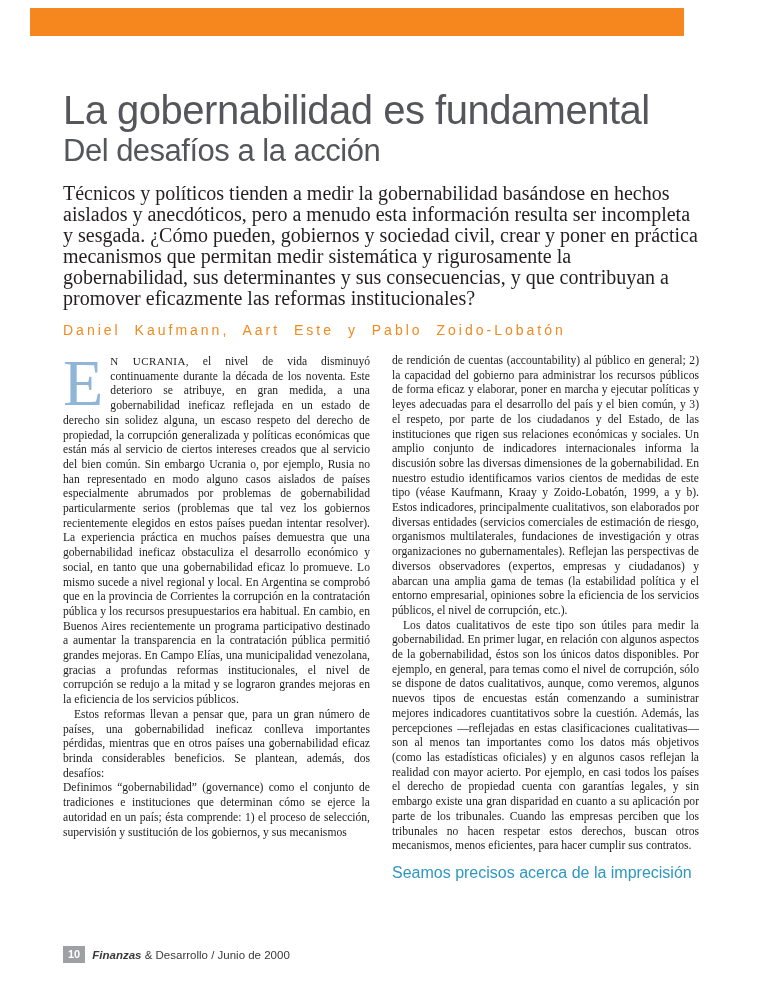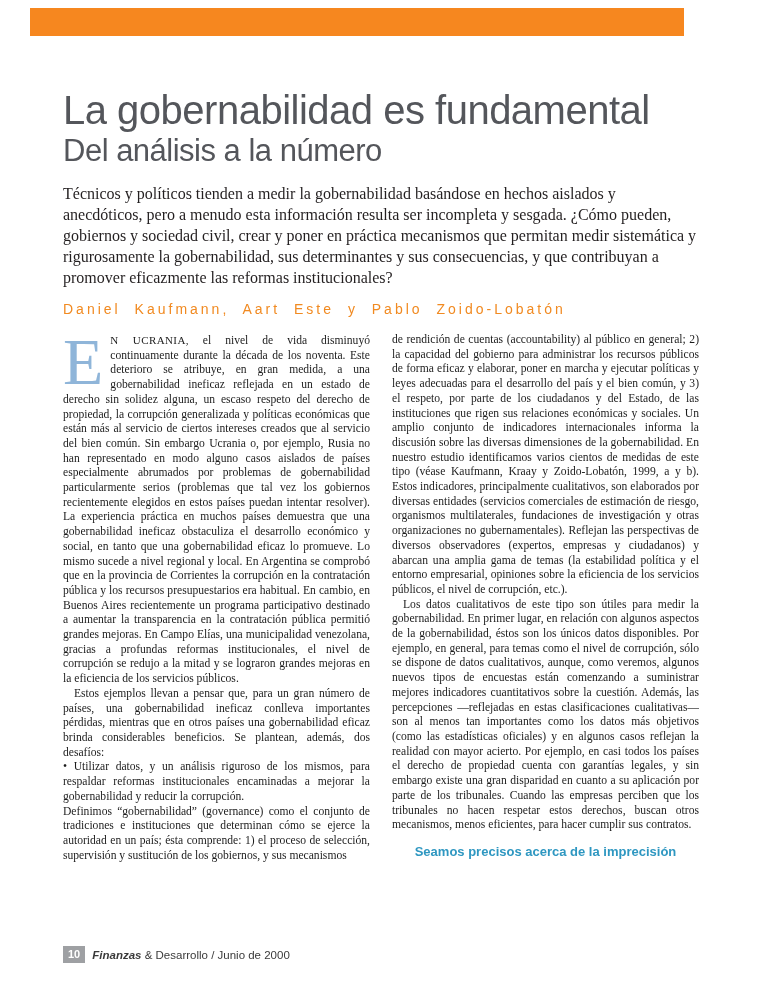--- a/index.html
+++ b/index.html
@@ -30,21 +30,21 @@
     margin: 0;
     font-family: "Liberation Sans", sans-serif;
     font-weight: 400;
     color: #54565B;
     letter-spacing: -0.5px;
   }
   .title-line-1 { display: block; font-size: 40px; line-height: 44px; }
   .title-line-2 { display: block; font-size: 31px; line-height: 38px; }
   .lead {
     margin: 13px 0 0 0;
-    font-size: 16px;
+    font-size: 20px;
     line-height: 21px;
     color: #231f20;
   }
   .byline {
     margin-top: 13px;
     font-family: "Liberation Sans", sans-serif;
     font-size: 14px;
     color: #F18A21;
     letter-spacing: 3px;
     word-spacing: 7px;
@@ -73,26 +73,26 @@
     font-family: "Liberation Serif", serif;
     font-size: 66px;
     line-height: 52px;
     height: 56px;
     color: #8FB5D9;
     margin: 3px 7px 0 0;
   }
   .lead-caps { letter-spacing: 0.4px; font-size: 11px; }
   .section-heading {
     font-family: "Liberation Sans", sans-serif;
-    font-weight: bold;
-    font-size: 13px;
+    font-weight: normal;
+    font-size: 16px;
     line-height: 16px;
     color: #2E97C1;
     margin: 11px 0 5px 0;
-    text-align: center;
+    text-align: left;
   }
   .footer {
     position: absolute;
     left: 63px;
     top: 946px;
     font-family: "Liberation Sans", sans-serif;
     font-size: 11.5px;
     color: #3a3a3a;
     display: flex;
     align-items: center;
@@ -114,35 +114,34 @@
 <body>
 
 <div class="page">
 
   <div class="top-bar"></div>
 
   <div class="content">
 
     <h1 class="title">
       <span class="title-line-1">La gobernabilidad es fundamental</span>
-      <span class="title-line-2">Del análisis a la número</span>
+      <span class="title-line-2">Del desafíos a la acción</span>
     </h1>
 
     <p class="lead">Técnicos y políticos tienden a medir la gobernabilidad basándose en hechos aislados y anecdóticos, pero a menudo esta información resulta ser incompleta y sesgada. ¿Cómo pueden, gobiernos y sociedad civil, crear y poner en práctica mecanismos que permitan medir sistemática y rigurosamente la gobernabilidad, sus determinantes y sus consecuencias, y que contribuyan a promover eficazmente las reformas institucionales?</p>
 
     <div class="byline">Daniel Kaufmann, Aart Este y Pablo Zoido-Lobatón</div>
 
     <div class="columns">
 
       <div class="col">
         <p>
           <span class="dropcap">E</span><span class="lead-caps">N UCRANIA,</span><span> el nivel de vida disminuyó continuamente durante la década de los noventa. Este deterioro se atribuye, en gran medida, a una gobernabilidad ineficaz reflejada en un estado de derecho sin solidez alguna, un escaso respeto del derecho de propiedad, la corrupción generalizada y políticas económicas que están más al servicio de ciertos intereses creados que al servicio del bien común. Sin embargo Ucrania o, por ejemplo, Rusia no han representado en modo alguno casos aislados de países especialmente abrumados por problemas de gobernabilidad particularmente serios (problemas que tal vez los gobiernos recientemente elegidos en estos países puedan intentar resolver). La experiencia práctica en muchos países demuestra que una gobernabilidad ineficaz obstaculiza el desarrollo económico y social, en tanto que una gobernabilidad eficaz lo promueve. Lo mismo sucede a nivel regional y local. En Argentina se comprobó que en la provincia de Corrientes la corrupción en la contratación pública y los recursos presupuestarios era habitual. En cambio, en Buenos Aires recientemente un programa participativo destinado a aumentar la transparencia en la contratación pública permitió grandes mejoras. En Campo Elías, una municipalidad venezolana, gracias a profundas reformas institucionales, el nivel de corrupción se redujo a la mitad y se lograron grandes mejoras en la eficiencia de los servicios públicos.</span>
         </p>
-        <p class="indent">Estos ejemplos llevan a pensar que, para un gran número de países, una gobernabilidad ineficaz conlleva importantes pérdidas, mientras que en otros países una gobernabilidad eficaz brinda considerables beneficios. Se plantean, además, dos desafíos:</p>
-        <p class="bullet">Utilizar datos, y un análisis riguroso de los mismos, para respaldar reformas institucionales encaminadas a mejorar la gobernabilidad y reducir la corrupción.</p>
+        <p class="indent">Estos reformas llevan a pensar que, para un gran número de países, una gobernabilidad ineficaz conlleva importantes pérdidas, mientras que en otros países una gobernabilidad eficaz brinda considerables beneficios. Se plantean, además, dos desafíos:</p>
         <p>Definimos “gobernabilidad” (governance) como el conjunto de tradiciones e instituciones que determinan cómo se ejerce la autoridad en un país; ésta comprende: 1) el proceso de selección, supervisión y sustitución de los gobiernos, y sus mecanismos</p>
       </div>
 
       <div class="col">
         <p>de rendición de cuentas (accountability) al público en general; 2) la capacidad del gobierno para administrar los recursos públicos de forma eficaz y elaborar, poner en marcha y ejecutar políticas y leyes adecuadas para el desarrollo del país y el bien común, y 3) el respeto, por parte de los ciudadanos y del Estado, de las instituciones que rigen sus relaciones económicas y sociales. Un amplio conjunto de indicadores internacionales informa la discusión sobre las diversas dimensiones de la gobernabilidad. En nuestro estudio identificamos varios cientos de medidas de este tipo (véase Kaufmann, Kraay y Zoido-Lobatón, 1999, a y b). Estos indicadores, principalmente cualitativos, son elaborados por diversas entidades (servicios comerciales de estimación de riesgo, organismos multilaterales, fundaciones de investigación y otras organizaciones no gubernamentales). Reflejan las perspectivas de diversos observadores (expertos, empresas y ciudadanos) y abarcan una amplia gama de temas (la estabilidad política y el entorno empresarial, opiniones sobre la eficiencia de los servicios públicos, el nivel de corrupción, etc.).</p>
         <p class="indent">Los datos cualitativos de este tipo son útiles para medir la gobernabilidad. En primer lugar, en relación con algunos aspectos de la gobernabilidad, éstos son los únicos datos disponibles. Por ejemplo, en general, para temas como el nivel de corrupción, sólo se dispone de datos cualitativos, aunque, como veremos, algunos nuevos tipos de encuestas están comenzando a suministrar mejores indicadores cuantitativos sobre la cuestión. Además, las percepciones —reflejadas en estas clasificaciones cualitativas— son al menos tan importantes como los datos más objetivos (como las estadísticas oficiales) y en algunos casos reflejan la realidad con mayor acierto. Por ejemplo, en casi todos los países el derecho de propiedad cuenta con garantías legales, y sin embargo existe una gran disparidad en cuanto a su aplicación por parte de los tribunales. Cuando las empresas perciben que los tribunales no hacen respetar estos derechos, buscan otros mecanismos, menos eficientes, para hacer cumplir sus contratos.</p>
         <div class="section-heading">Seamos precisos acerca de la imprecisión</div>
       </div>
 
     </div>

